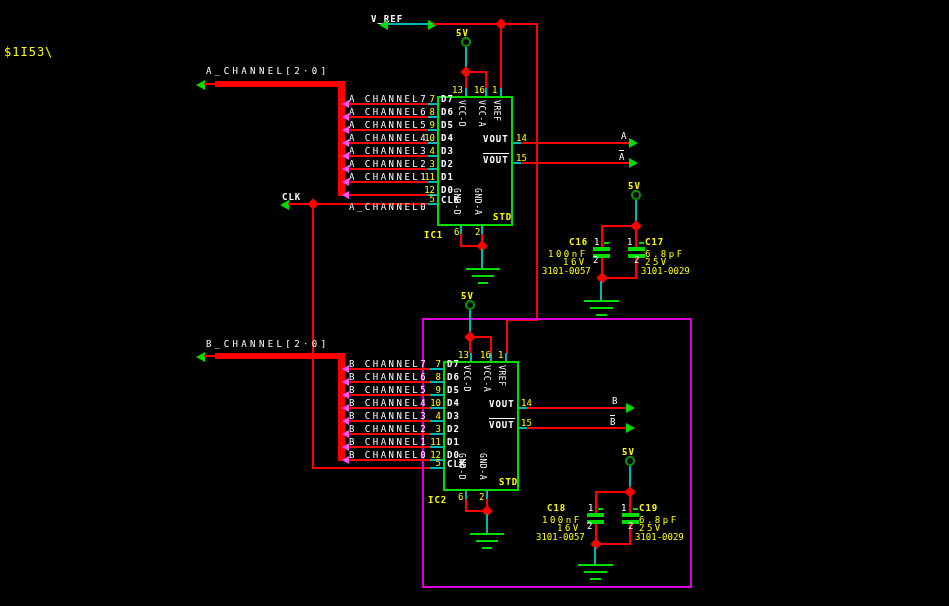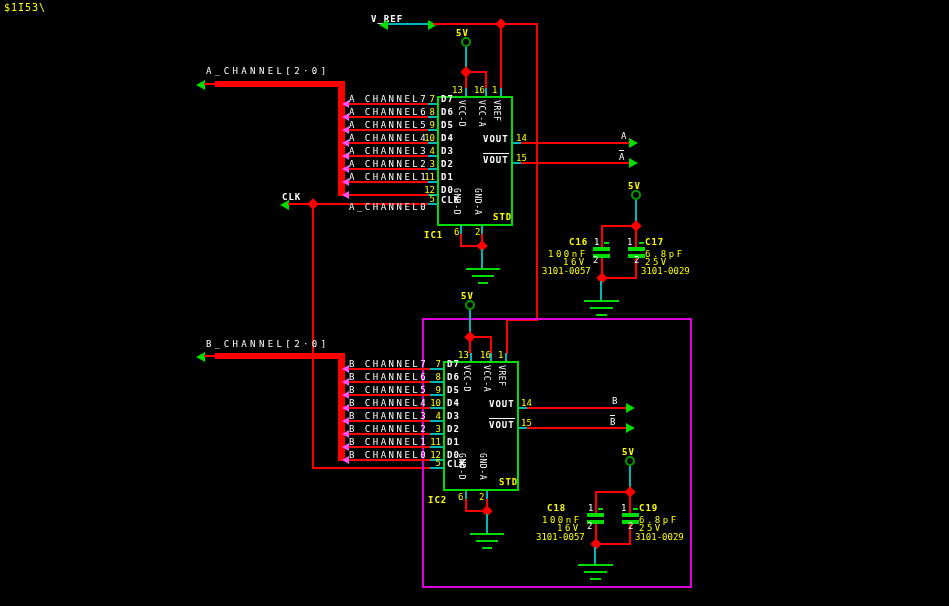--- a/index.html
+++ b/index.html
@@ -5,21 +5,21 @@
   * { box-sizing: border-box; margin: 0; padding: 0; }
   html,body { background:#000; }
   #canvas { position:relative; width:949px; height:606px; background:#000; overflow:hidden;
             font-family:"DejaVu Sans Mono", monospace; }
   .t  { position:absolute; font:9px "DejaVu Sans Mono",monospace; white-space:nowrap; line-height:10px; }
   .w  { color:#ffffff; }
   .y  { color:#ffff00; }
   .ls1{ letter-spacing:1px;font-weight:bold; }
   .ls2{ letter-spacing:2.5px; }
   .ls35{ letter-spacing:3.4px; }
-  .title { font-size:10px; letter-spacing:1px; }
+  .title { font-size:12px; letter-spacing:1px;margin-top:44px; }
   .rh,.rv { position:absolute; background:#ff0000; }
   .rh { height:2px; } .rv { width:2px; }
   .bus { position:absolute; background:#ff0000; }
   .th,.tv { position:absolute; background:#00b7b7; }
   .th { height:2px; } .tv { width:2px; }
   .dot { position:absolute; width:8px; height:8px; background:#ff0000; transform:rotate(45deg); }
   .icbody { position:absolute; border:2px solid #00dd00; background:#000; }
   .plate { position:absolute; background:#00dd00; }
   .gl { position:absolute; background:#00dd00; height:2px; }
   .pwr { position:absolute; width:10px; height:10px; border:2px solid #009900; border-radius:50%; }

